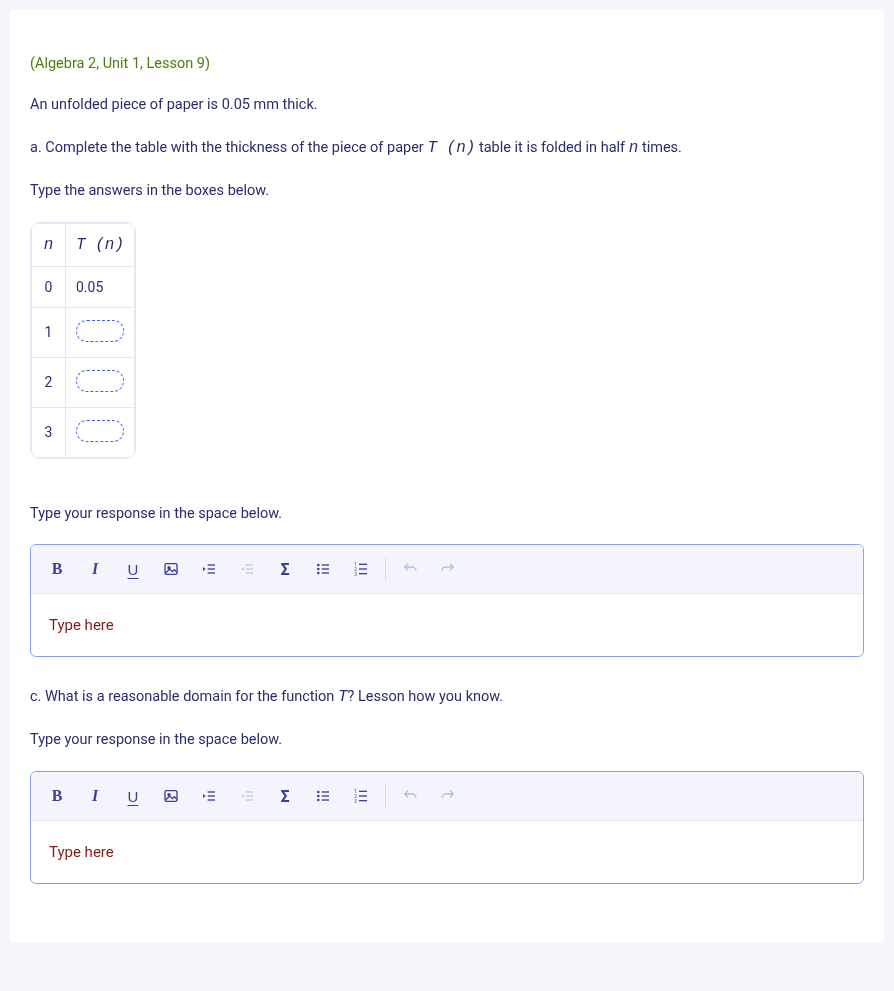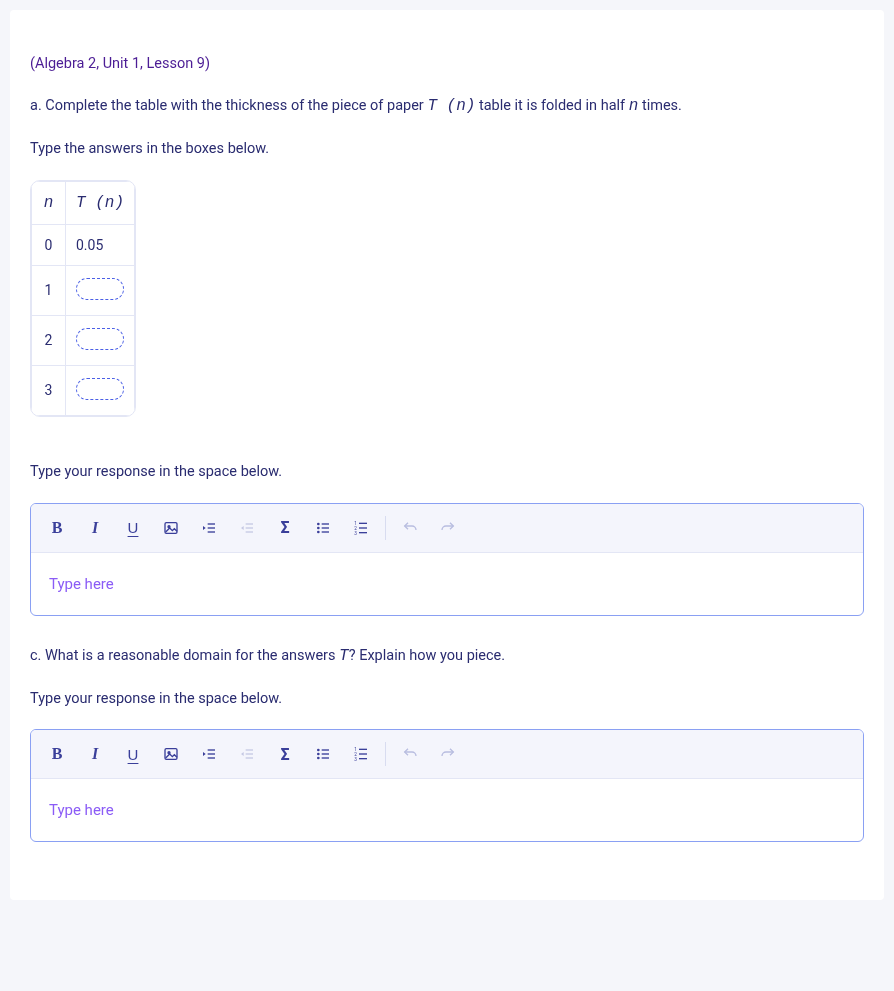--- a/index.html
+++ b/index.html
@@ -9,21 +9,21 @@
     width: 894px;
     min-height: 991px;
   }
   .page {
     background: #fff;
     margin: 10px;
     padding: 45px 20px 30px 20px;
     border-radius: 4px;
   }
   .context-line {
-    color: #4c1d95;
+    color: #4d7c0f;
     font-size: 14.5px;
     margin-bottom: 22px;
   }
   .body-text {
     color: #2a2c70;
     font-size: 14.5px;
     line-height: 1.5;
     margin-bottom: 20px;
   }
   .math-it { font-style: italic; font-family: Liberation Mono, monospace; font-size: 16px;}
@@ -88,36 +88,37 @@
   .tb-sep {
     width: 1px;
     height: 24px;
     background: #d8dcf0;
     margin: 0 4px;
   }
   .tb-disabled { color: #b8bde0; }
   .editor-body {
     padding: 22px 18px;
     min-height: 58px;
-    color: #8b5cf6;
+    color: #7f1d1d;
     font-size: 15px;
   }
   .bold-glyph { font-weight: 800; font-family: Georgia, serif; font-size: 16px;}
   .italic-glyph { font-weight: 800; font-style: italic; font-family: Georgia, serif; font-size: 16px;}
   .under-glyph { font-weight: 400; text-decoration: underline; font-family: Arial, sans-serif; font-size: 15px; text-underline-offset: 3px;}
   .sigma { font-weight: 700; font-size: 16px; }
   .dim-btn { color: #c5c9e4; }
 </style>
 </head>
 <body>
 
 <div class="page">
 
   <p class="context-line">(Algebra 2, Unit 1, Lesson 9)</p>
 
+  <p class="body-text">An unfolded piece of paper is 0.05 mm thick.</p>
 
   <p class="body-text">
     <span>a. Complete the table with the thickness of the piece of paper </span><span class="math-it">T (n)</span><span> table it is folded in half </span><span class="math-it">n</span><span> times.</span>
   </p>
 
   <p class="body-text">Type the answers in the boxes below.</p>
 
   <div class="tbl-wrap">
     <table class="data-table">
       <tbody>
@@ -217,21 +218,21 @@
         <svg viewBox="0 0 24 24" fill="none" stroke="currentColor" stroke-width="2">
             <path d="M15 14 L20 9 L15 4"></path>
             <path d="M20 9 H9 A6 6 0 0 0 3 15"></path>
           </svg>
       </div>
     </div>
     <div class="editor-body">Type here</div>
   </div>
 
   <p class="body-text">
-    <span>c. What is a reasonable domain for the answers </span><span class="math-it">T</span><span>? Explain how you piece.</span>
+    <span>c. What is a reasonable domain for the function </span><span class="math-it">T</span><span>? Lesson how you know.</span>
   </p>
 
   <p class="body-text">Type your response in the space below.</p>
 
   
   <div class="editor">
     <div class="toolbar">
       <div class="tb-btn">
           <span class="bold-glyph">B</span>
         </div>

